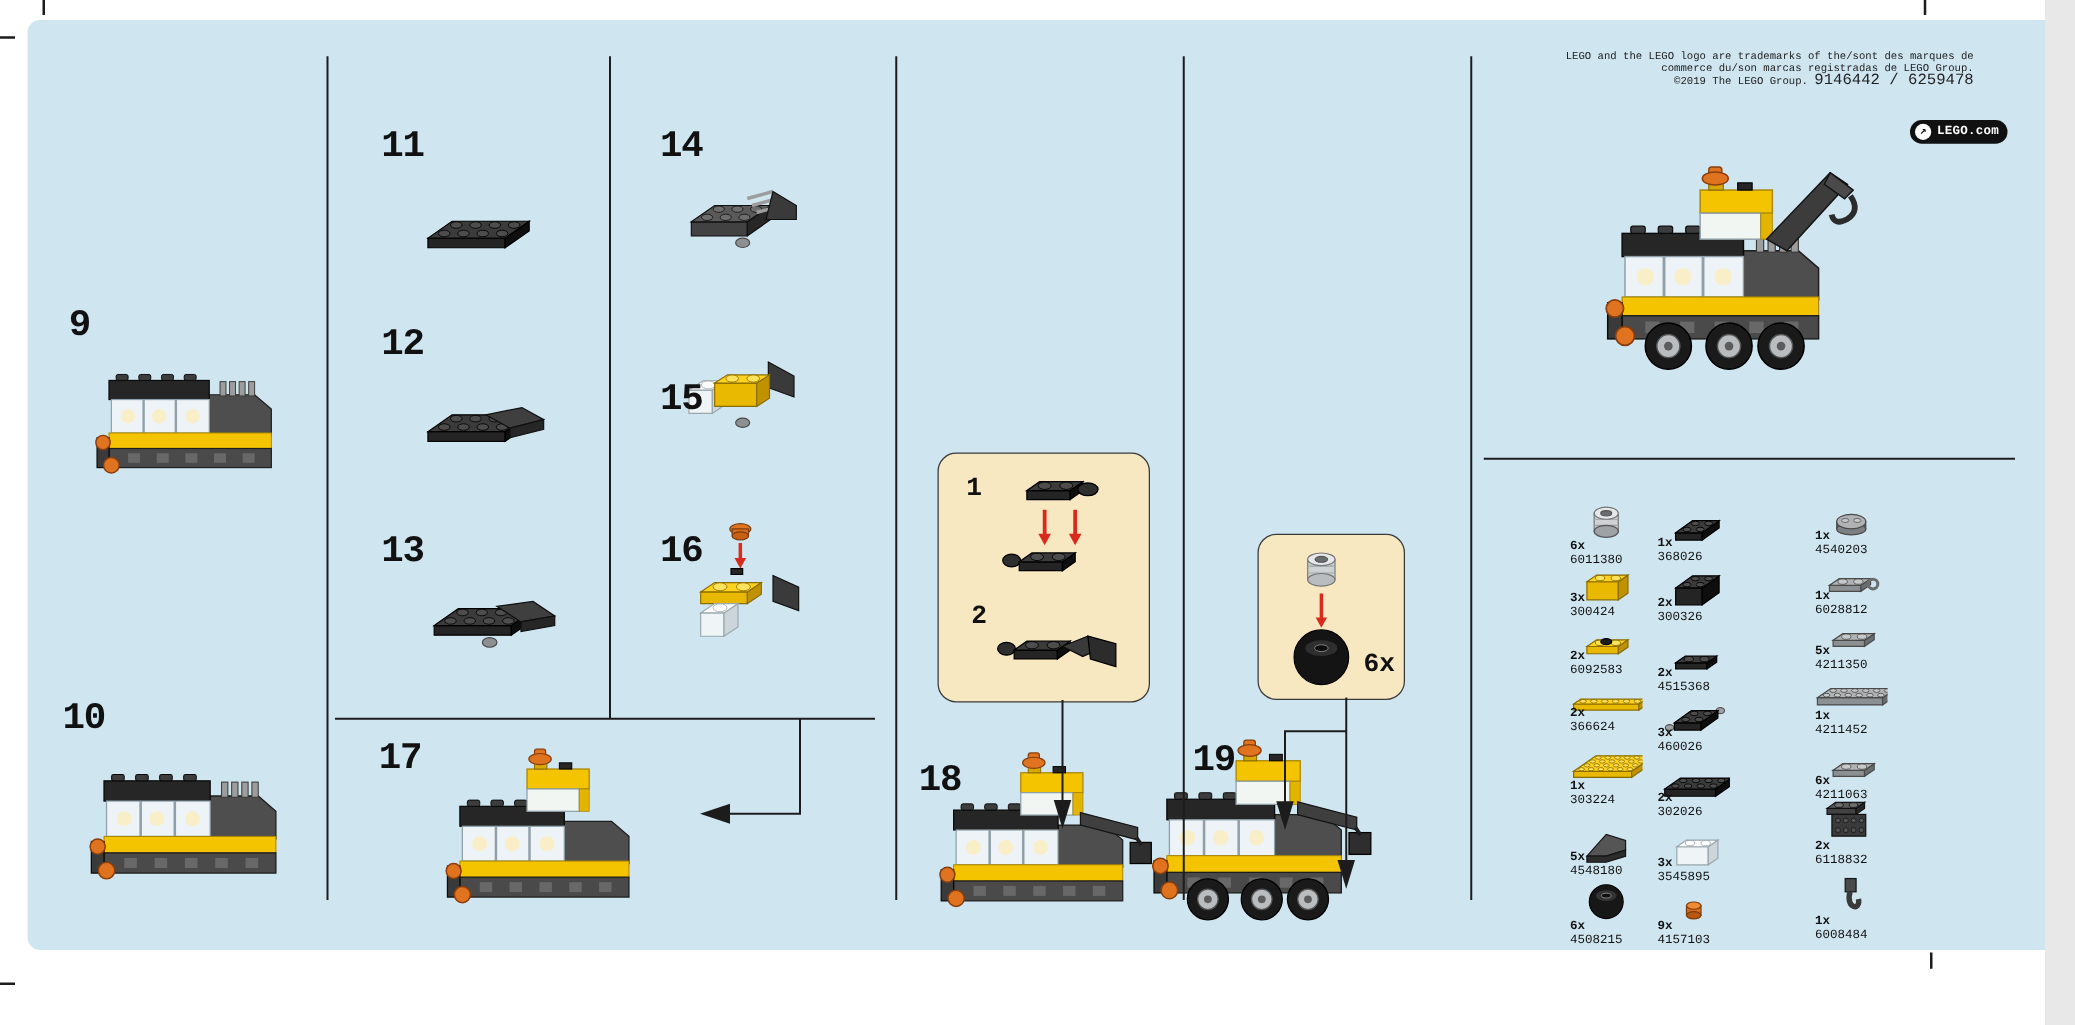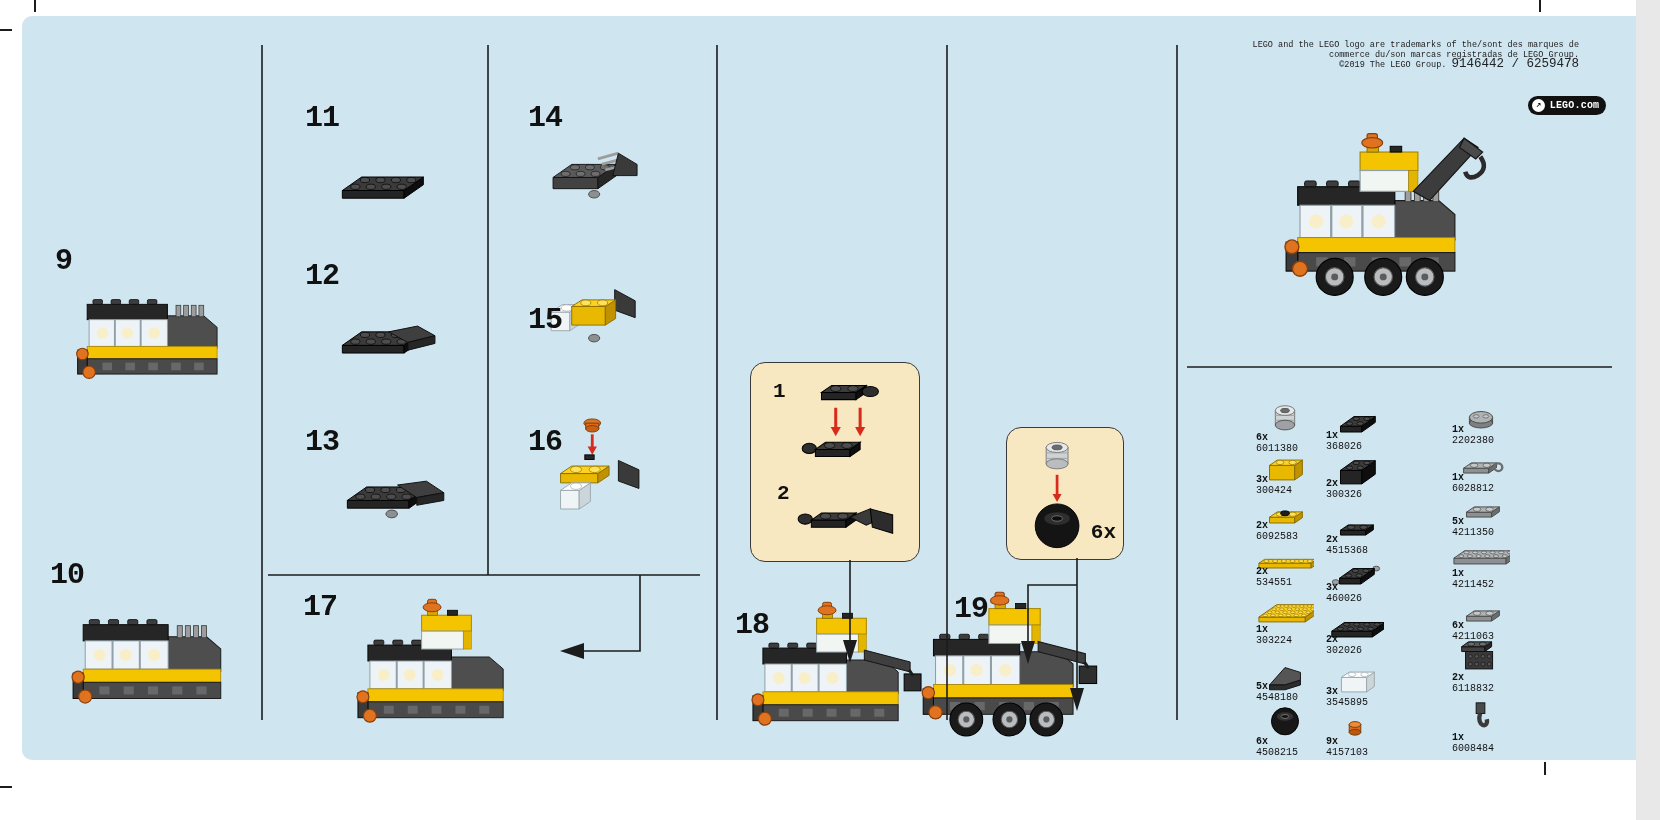--- a/index.html
+++ b/index.html
@@ -484,21 +484,21 @@
             <polygon points="57,24 63,20 63,25 57,29" fill="#c09200" stroke="#8a6d00" stroke-width="1"></polygon>
             <polygon points="3,24 9,20 63,20 57,24" fill="#ffd21e" stroke="#8a6d00" stroke-width="1"></polygon>
             <ellipse cx="10.8" cy="21.8" rx="2.6999999999999997" ry="1.53" fill="#ffe25c" stroke="#8a6d00" stroke-width="0.7"></ellipse>
             <ellipse cx="19.8" cy="21.8" rx="2.6999999999999997" ry="1.53" fill="#ffe25c" stroke="#8a6d00" stroke-width="0.7"></ellipse>
             <ellipse cx="28.8" cy="21.8" rx="2.6999999999999997" ry="1.53" fill="#ffe25c" stroke="#8a6d00" stroke-width="0.7"></ellipse>
             <ellipse cx="37.8" cy="21.8" rx="2.6999999999999997" ry="1.53" fill="#ffe25c" stroke="#8a6d00" stroke-width="0.7"></ellipse>
             <ellipse cx="46.8" cy="21.8" rx="2.6999999999999997" ry="1.53" fill="#ffe25c" stroke="#8a6d00" stroke-width="0.7"></ellipse>
             <ellipse cx="55.8" cy="21.8" rx="2.6999999999999997" ry="1.53" fill="#ffe25c" stroke="#8a6d00" stroke-width="0.7"></ellipse>
           </svg></div>
         <div class="qty">2x</div>
-        <div class="num">534551</div>
+        <div class="num">366624</div>
       </div>
       <div class="part" style="left: 1256px; top: 590px;">
         <div class="pic" style="height:34px"><svg viewBox="0 0 60 40" preserveAspectRatio="xMidYMid meet">
             <polygon points="3,28 51,28 51,33 3,33" fill="#e9b800" stroke="#8a6d00" stroke-width="1"></polygon>
             <polygon points="51,28 69.4,15.2 69.4,20.2 51,33" fill="#c09200" stroke="#8a6d00" stroke-width="1"></polygon>
             <polygon points="3,28 21.4,15.2 69.4,15.2 51,28" fill="#ffd21e" stroke="#8a6d00" stroke-width="1"></polygon>
             <ellipse cx="9.53" cy="26.24" rx="2.4" ry="1.36" fill="#ffe25c" stroke="#8a6d00" stroke-width="0.7"></ellipse>
             <ellipse cx="17.53" cy="26.24" rx="2.4" ry="1.36" fill="#ffe25c" stroke="#8a6d00" stroke-width="0.7"></ellipse>
             <ellipse cx="25.53" cy="26.24" rx="2.4" ry="1.36" fill="#ffe25c" stroke="#8a6d00" stroke-width="0.7"></ellipse>
             <ellipse cx="33.53" cy="26.24" rx="2.4" ry="1.36" fill="#ffe25c" stroke="#8a6d00" stroke-width="0.7"></ellipse>
@@ -634,21 +634,21 @@
       </div>
       <div class="part" style="left: 1452px; top: 398px;">
         <div class="pic" style="height:26px"><svg viewBox="0 0 60 40" preserveAspectRatio="xMidYMid meet">
             <rect x="18" y="20" width="24" height="6" fill="#6b6e70" stroke="#4a4a4a"></rect>
             <ellipse cx="30" cy="26" rx="12" ry="5" fill="#7d8082" stroke="#4a4a4a"></ellipse>
             <ellipse cx="30" cy="20" rx="12" ry="6" fill="#b0b3b4" stroke="#4a4a4a"></ellipse>
             <ellipse cx="25" cy="19" rx="3" ry="1.7" fill="#c6c9ca" stroke="#4a4a4a" stroke-width="0.6"></ellipse>
             <ellipse cx="35" cy="19" rx="3" ry="1.7" fill="#c6c9ca" stroke="#4a4a4a" stroke-width="0.6"></ellipse>
           </svg></div>
         <div class="qty">1x</div>
-        <div class="num">2202380</div>
+        <div class="num">4540203</div>
       </div>
       <div class="part" style="left: 1452px; top: 446px;">
         <div class="pic" style="height:26px"><svg viewBox="0 0 60 40" preserveAspectRatio="xMidYMid meet">
             <polygon points="12,23 38,23 38,28 12,28" fill="#8d9092" stroke="#4a4a4a" stroke-width="1"></polygon>
             <polygon points="38,23 46,17.5 46,22.5 38,28" fill="#6b6e70" stroke="#4a4a4a" stroke-width="1"></polygon>
             <polygon points="12,23 20,17.5 46,17.5 38,23" fill="#b0b3b4" stroke="#4a4a4a" stroke-width="1"></polygon>
             <ellipse cx="22.9" cy="19.975" rx="3.9" ry="2.21" fill="#c6c9ca" stroke="#4a4a4a" stroke-width="0.7"></ellipse>
             <ellipse cx="35.9" cy="19.975" rx="3.9" ry="2.21" fill="#c6c9ca" stroke="#4a4a4a" stroke-width="0.7"></ellipse>
             <circle cx="48" cy="22" r="4" fill="none" stroke="#6b6e70" stroke-width="2.5"></circle>
           </svg></div>

